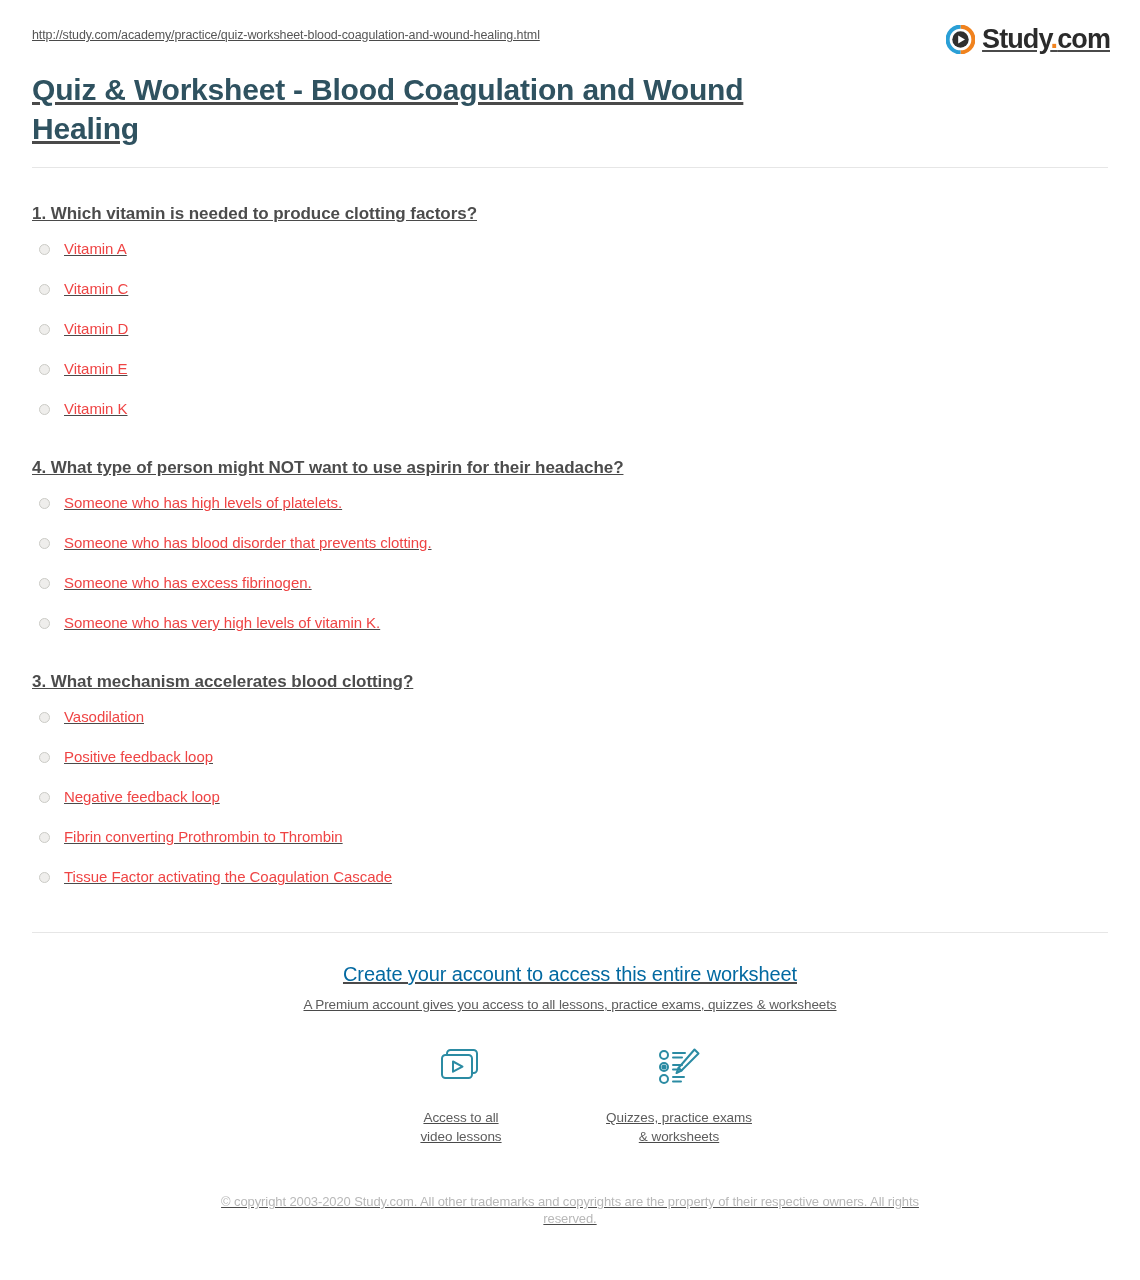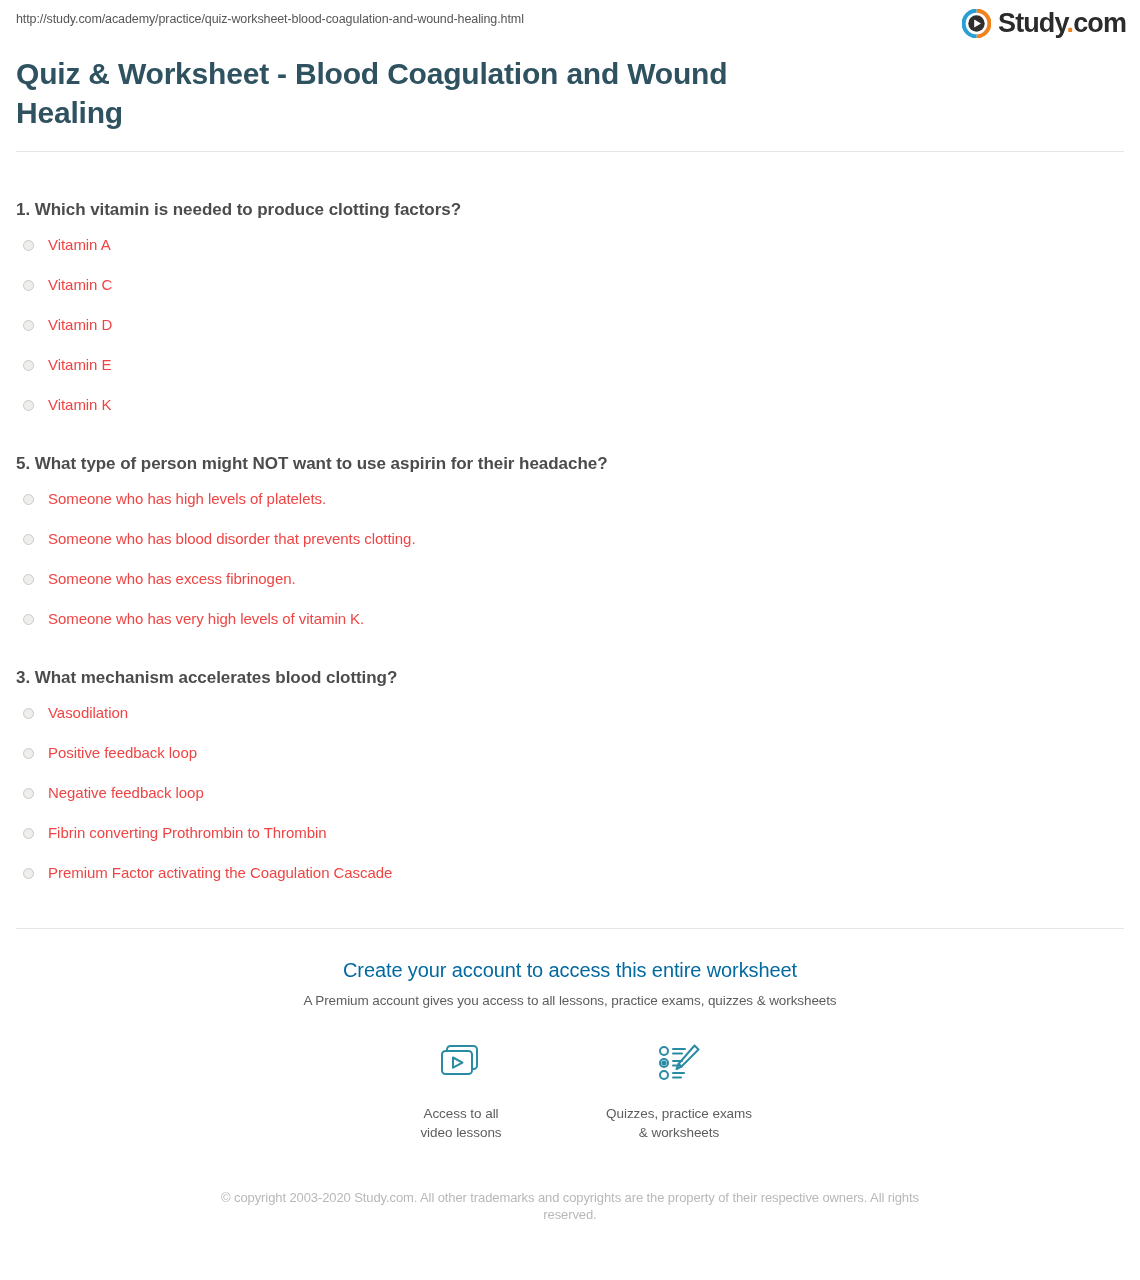--- a/index.html
+++ b/index.html
@@ -11,22 +11,23 @@
   body {
     width: 1140px;
     min-height: 1280px;
     font-family: "Liberation Sans", sans-serif;
     color: #4a4a4a;
     -webkit-font-smoothing: antialiased;
   }
   .page {
     width: 1140px;
     box-sizing: border-box;
-    padding: 0;
+    padding: 16px;
     position: relative;
+    text-decoration: underline;
   }
 
   
   .topbar {
     display: flex;
     align-items: flex-start;
     justify-content: space-between;
     padding: 11px 14px 0 16px;
     box-sizing: border-box;
   }
@@ -76,21 +77,21 @@
     margin: 19px 16px 0 16px;
   }
 
   
   .questions {
     padding: 0 16px;
   }
   .question-block {
     margin-top: 36px;
   }
-  .question-block:first-child { margin-top: 46px; }
+  .question-block:first-child { margin-top: 34px; }
   .q-title {
     font-size: 17px;
     line-height: 23px;
     font-weight: 700;
     color: #4c4c4c;
     margin-bottom: 13px;
     letter-spacing: -0.05px;
   }
   .answer {
     display: flex;
@@ -222,21 +223,21 @@
         <span class="radio"></span>
         <span class="answer-label">Vitamin E</span>
       </div>
       <div class="answer">
         <span class="radio"></span>
         <span class="answer-label">Vitamin K</span>
       </div>
     </div>
 
     <div class="question-block">
-      <div class="q-title">5. What type of person might NOT want to use aspirin for their headache?</div>
+      <div class="q-title">4. What type of person might NOT want to use aspirin for their headache?</div>
       <div class="answer">
         <span class="radio"></span>
         <span class="answer-label">Someone who has high levels of platelets.</span>
       </div>
       <div class="answer">
         <span class="radio"></span>
         <span class="answer-label">Someone who has blood disorder that prevents clotting.</span>
       </div>
       <div class="answer">
         <span class="radio"></span>
@@ -261,21 +262,21 @@
       <div class="answer">
         <span class="radio"></span>
         <span class="answer-label">Negative feedback loop</span>
       </div>
       <div class="answer">
         <span class="radio"></span>
         <span class="answer-label">Fibrin converting Prothrombin to Thrombin</span>
       </div>
       <div class="answer">
         <span class="radio"></span>
-        <span class="answer-label">Premium Factor activating the Coagulation Cascade</span>
+        <span class="answer-label">Tissue Factor activating the Coagulation Cascade</span>
       </div>
     </div>
 
   </div>
 
   <div class="promo-rule"></div>
 
   <div class="promo">
     <div class="promo-heading">Create your account to access this entire worksheet</div>
     <div class="promo-sub">A Premium account gives you access to all lessons, practice exams, quizzes &amp; worksheets</div>

